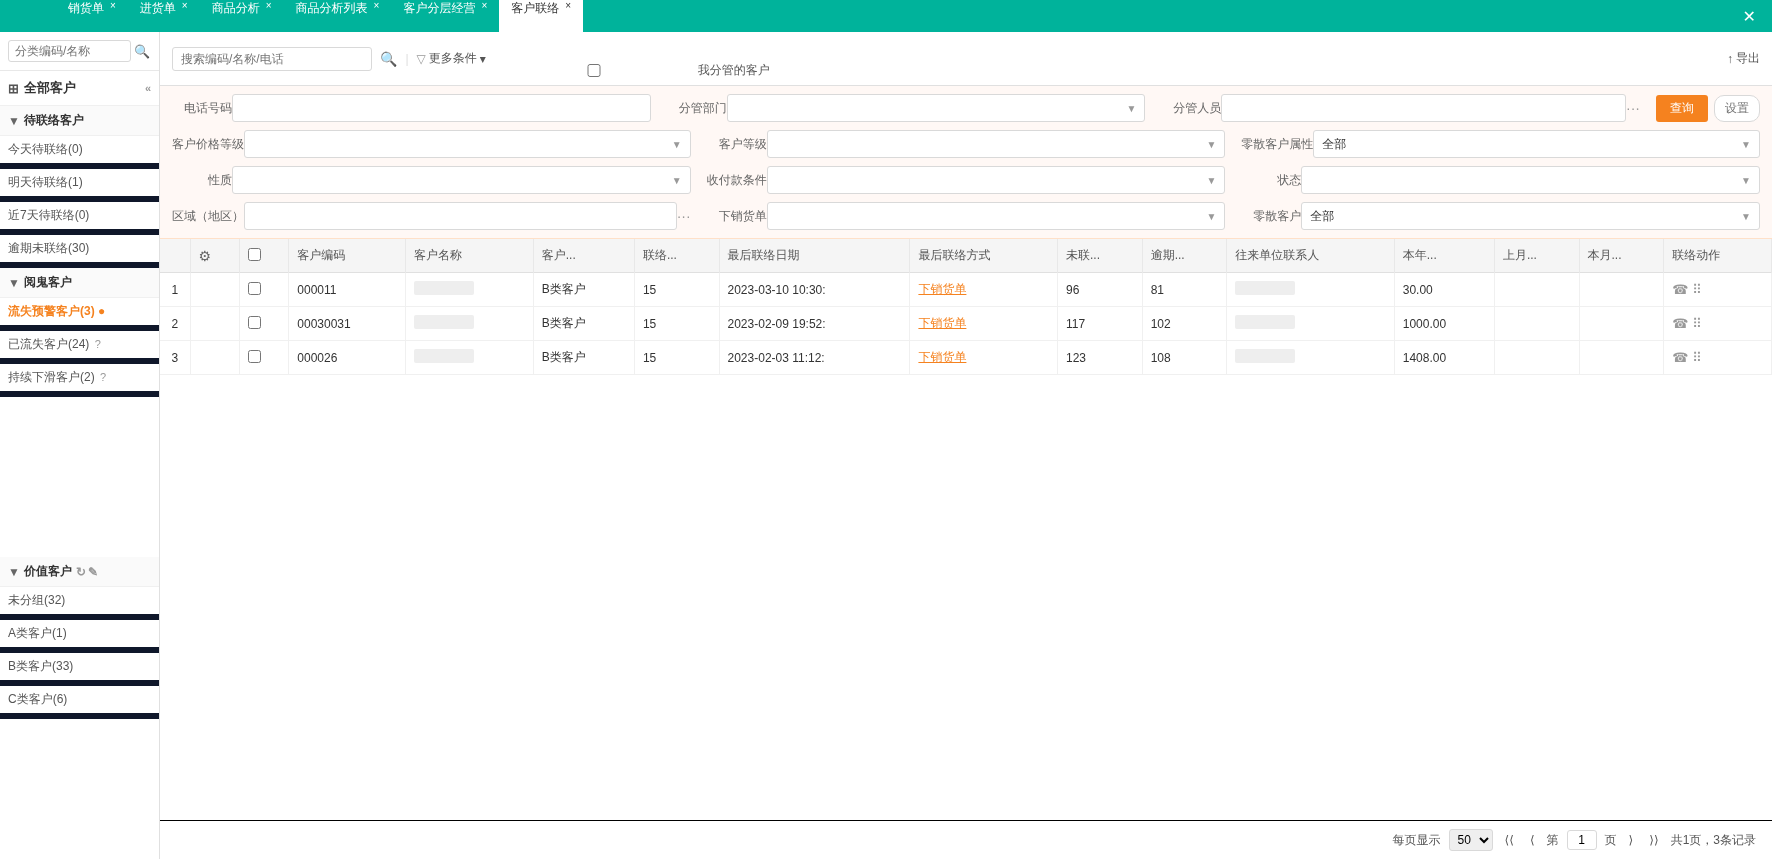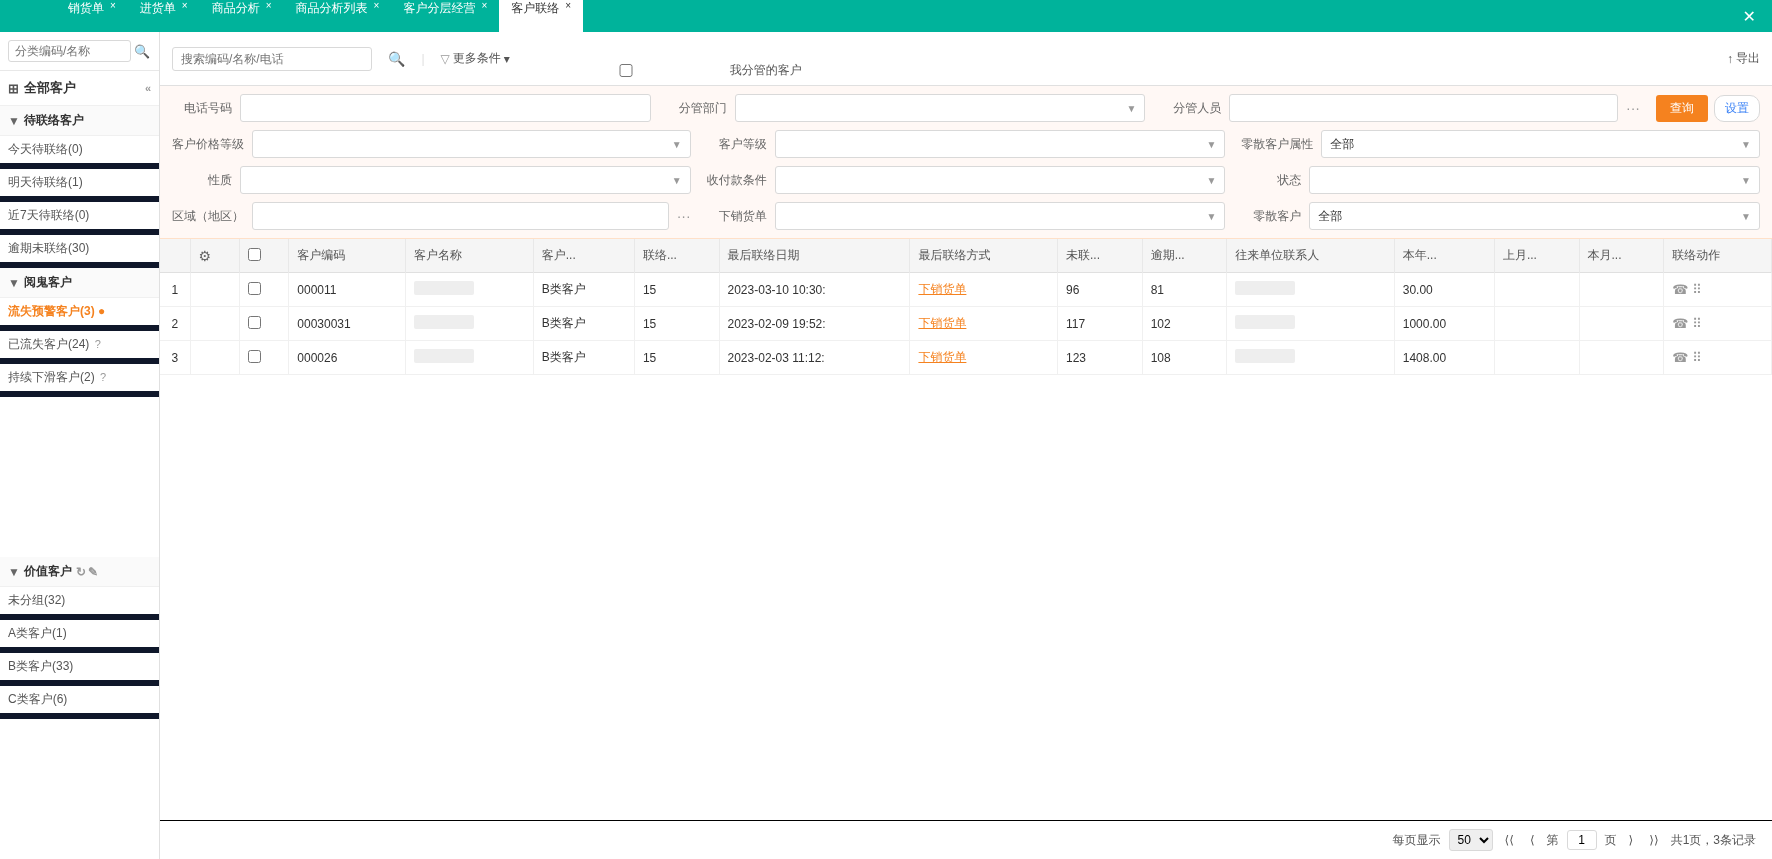--- a/index.html
+++ b/index.html
@@ -141,21 +141,21 @@
       overflow: hidden;
       background: #fff;
     }
 
     
     .filter-bar {
       padding: 6px 12px;
       border-bottom: 1px solid #e0e0e0;
       display: flex;
       align-items: center;
-      gap: 16px;
+      gap: 8px;
       background: #fff;
     }
     .filter-bar input {
       border: 1px solid #d9d9d9;
       border-radius: 3px;
       padding: 4px 8px;
       font-size: 12px;
       width: 200px;
       outline: none;
     }
@@ -204,21 +204,21 @@
       display: flex;
       align-items: center;
       gap: 16px;
       margin-bottom: 8px;
     }
     .filter-row:last-child { margin-bottom: 0; }
     .filter-item {
       display: flex;
       align-items: center;
       flex: 1;
-      gap: 8px;
+      gap: 0;
     }
     .filter-item label {
       font-size: 12px;
       color: #666;
       white-space: nowrap;
       min-width: 60px;
       text-align: right;
     }
     .filter-item input, .filter-item .select-box {
       flex: 1;
@@ -250,21 +250,21 @@
       color: #fff;
       border: none;
       border-radius: 3px;
       padding: 5px 14px;
       font-size: 12px;
       cursor: pointer;
       white-space: nowrap;
     }
     .btn-settings {
       background: #fff;
-      color: #3b82f6;
+      color: #737373;
       border: 1px solid #d9d9d9;
       border-radius: 10px;
       padding: 4px 10px;
       font-size: 12px;
       cursor: pointer;
       white-space: nowrap;
     }
 
     
     .table-area {

